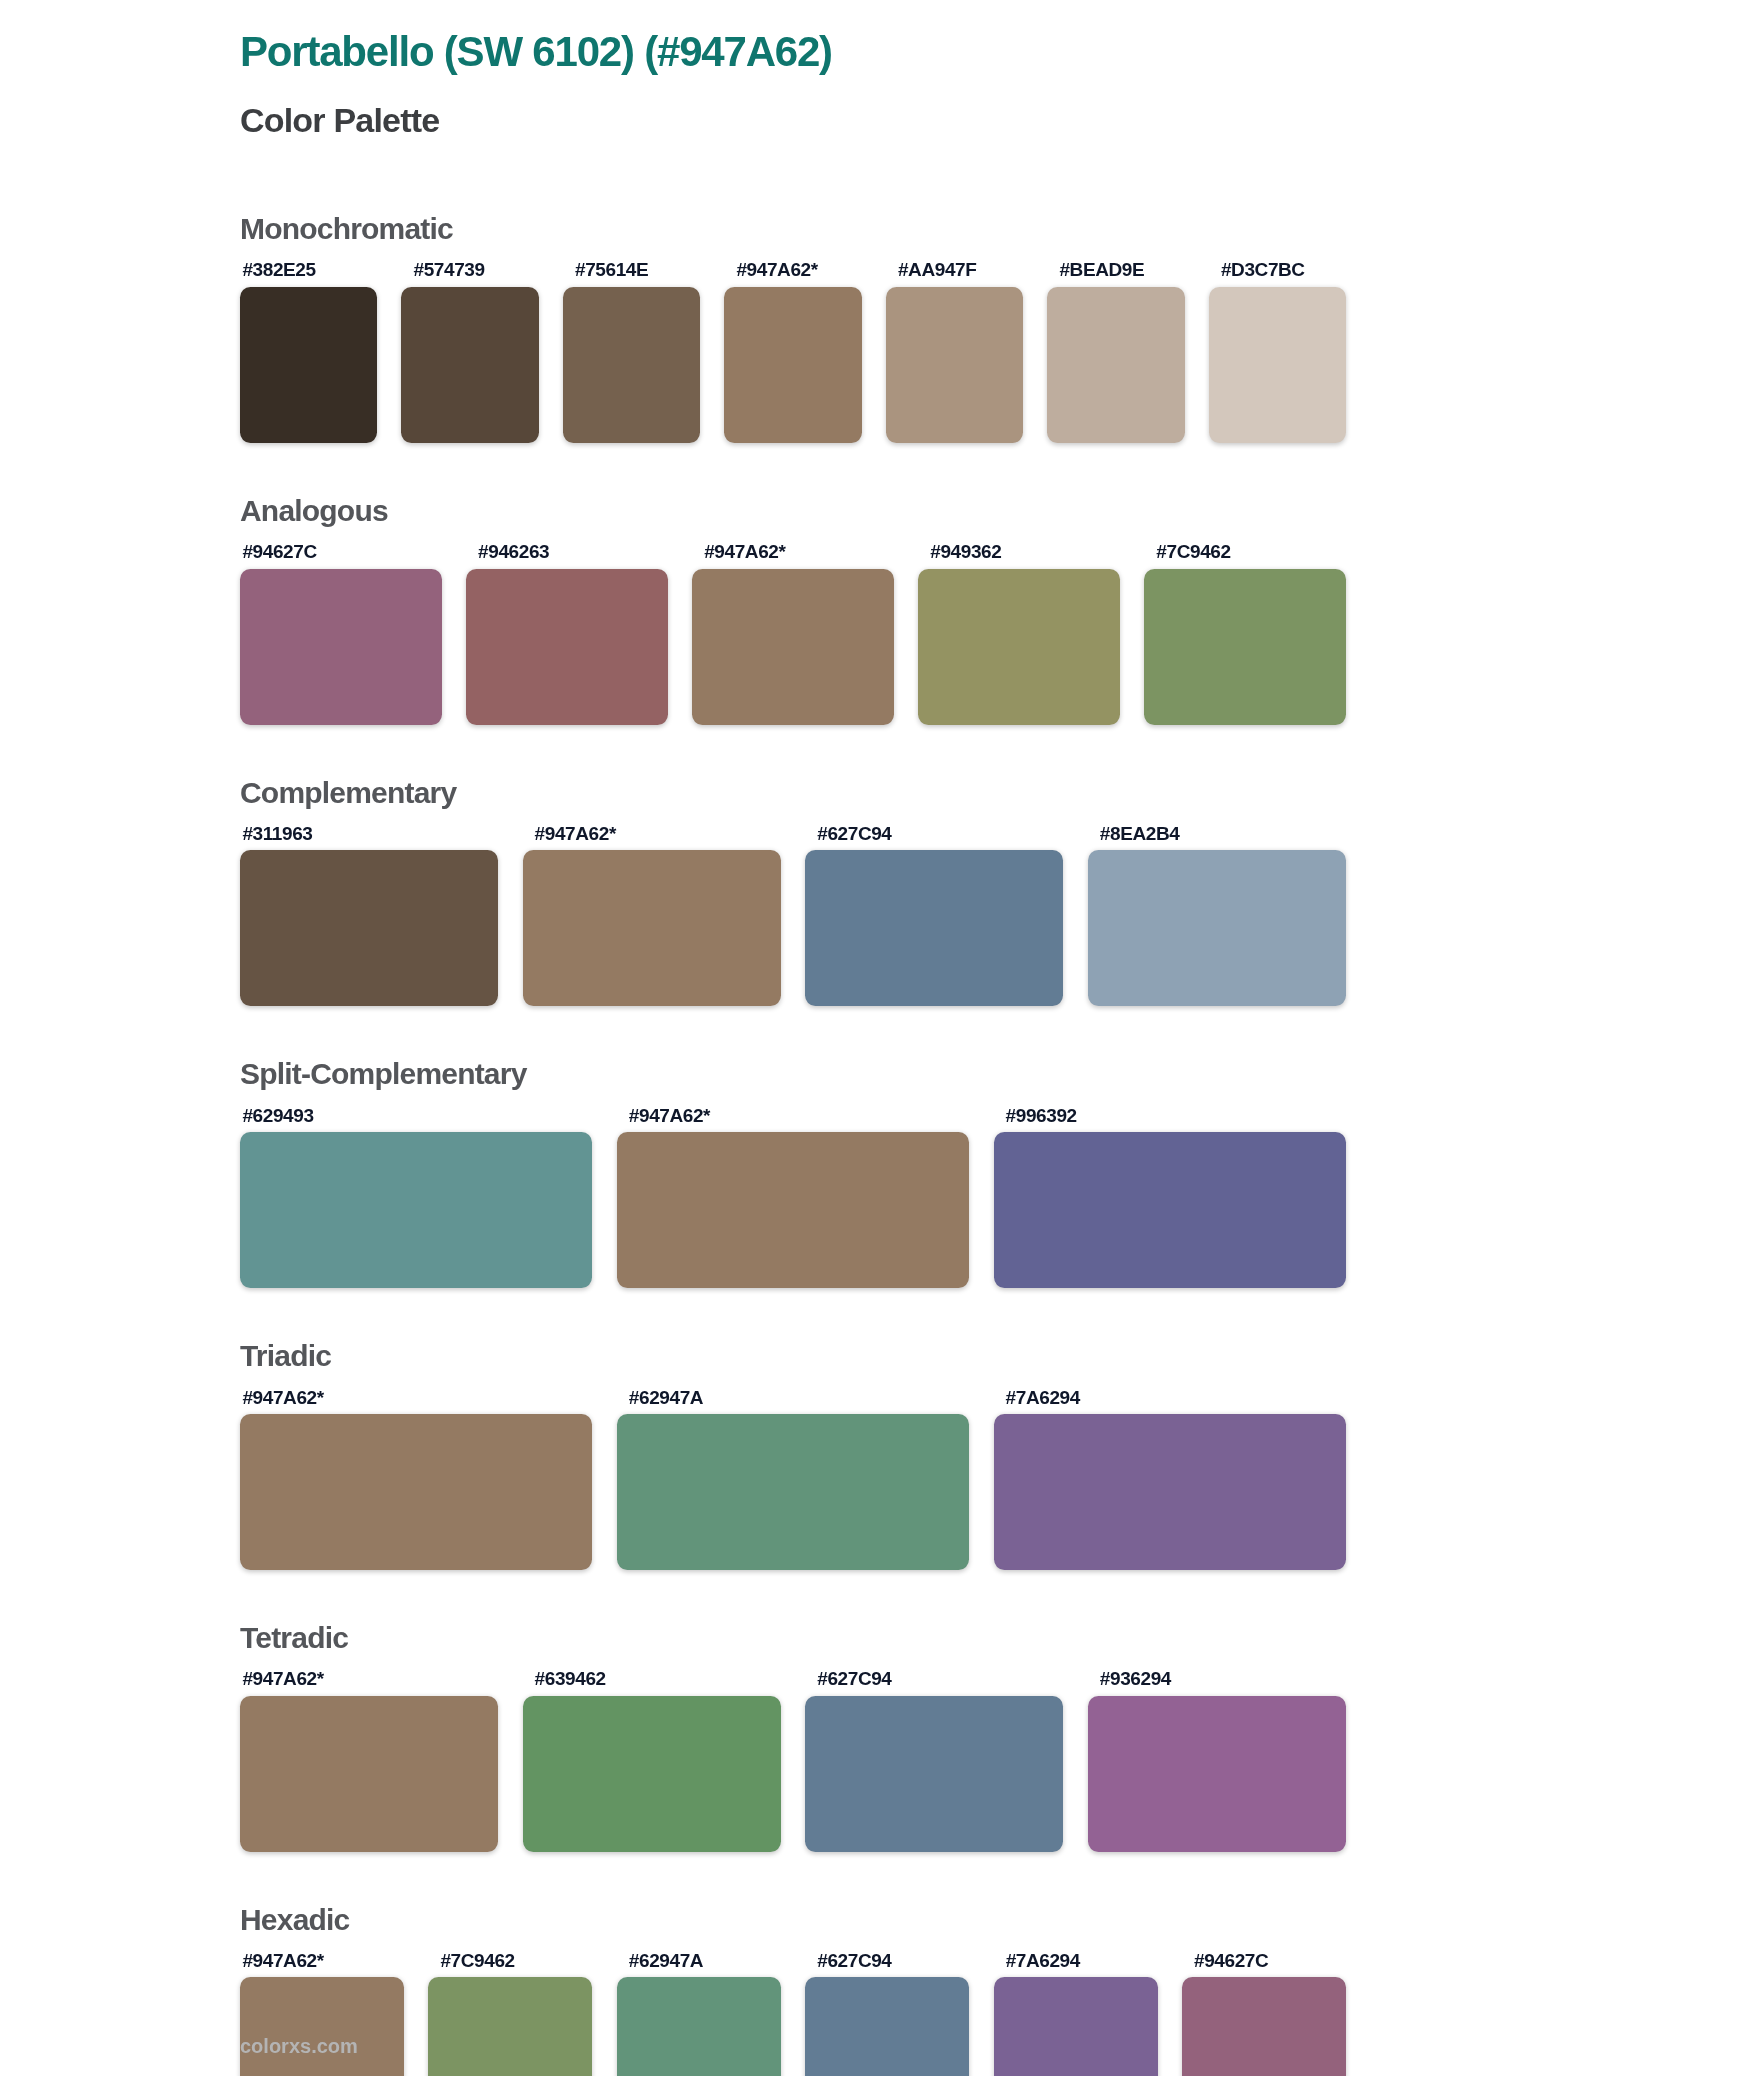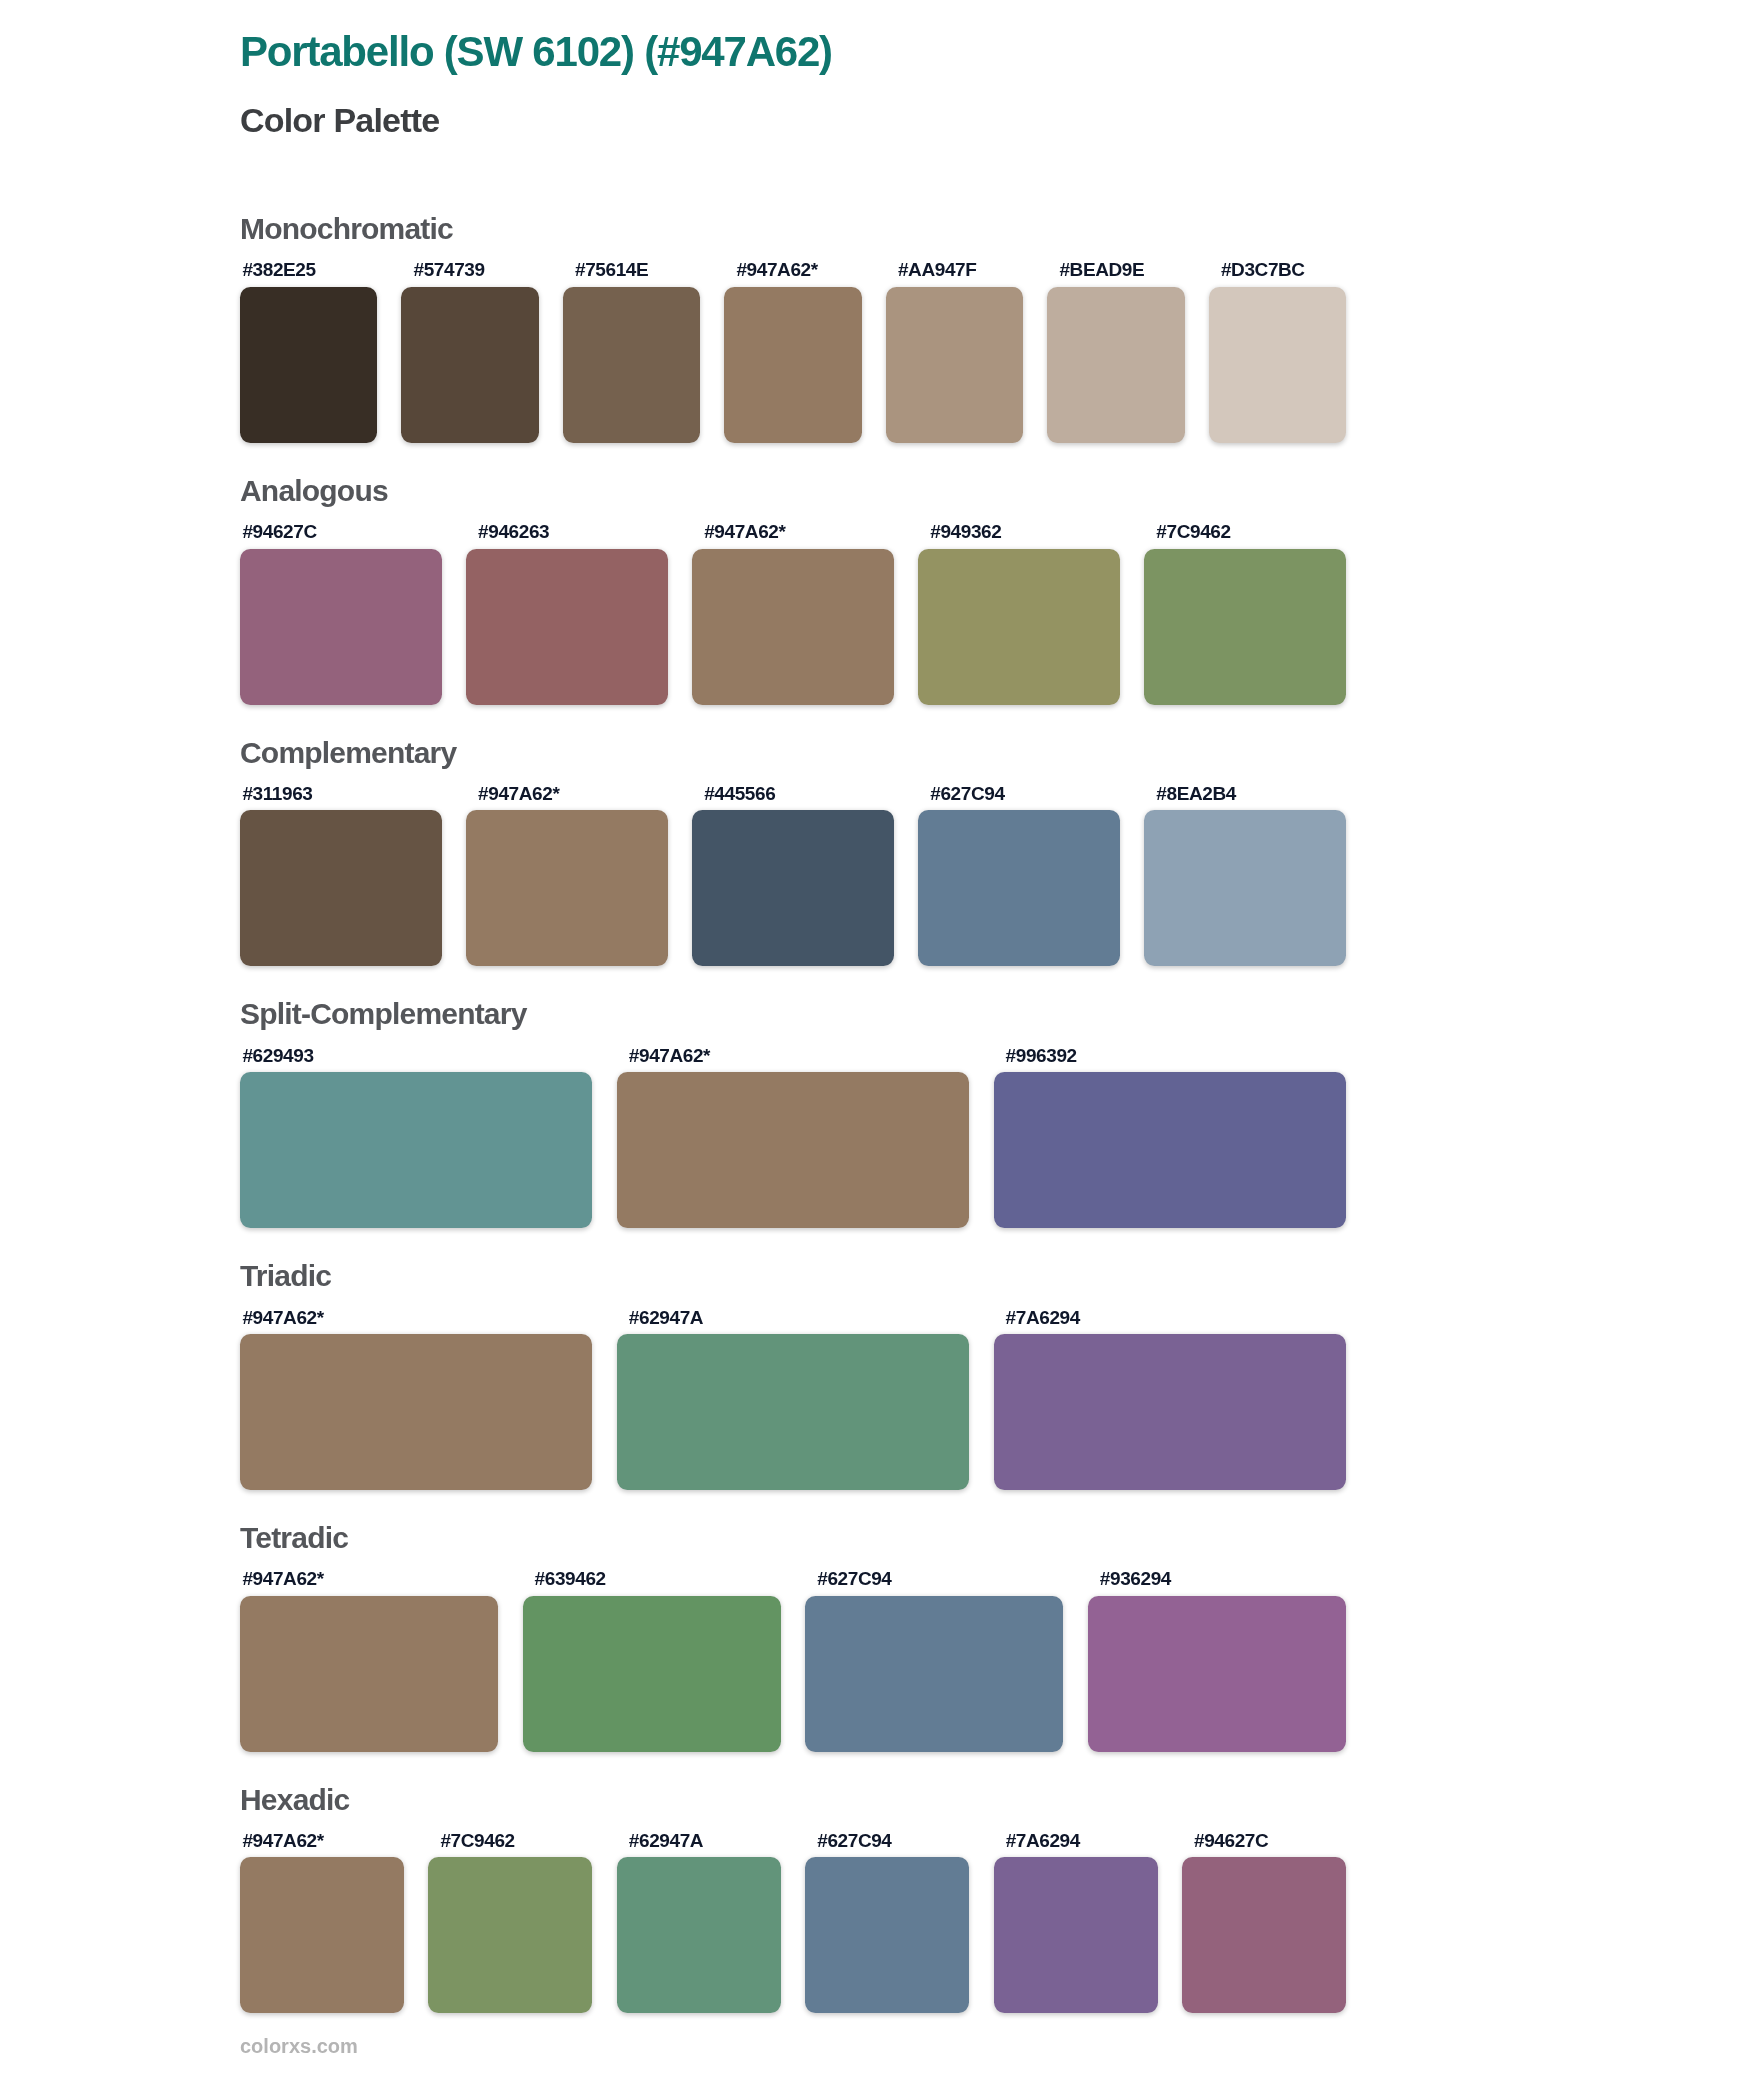--- a/index.html
+++ b/index.html
@@ -33,21 +33,21 @@
     font-size: 34px;
     line-height: 37px;
     font-weight: 800;
     letter-spacing: -0.8px;
     color: #3c3e41;
   }
   .sections {
     margin-top: 74px;
   }
   .section {
-    margin-bottom: 32px;
+    margin-bottom: 52px;
   }
   .section-heading {
     font-size: 30px;
     line-height: 32px;
     font-weight: 800;
     letter-spacing: -0.8px;
     color: #54565a;
   }
   .palette-row {
     display: flex;
@@ -176,24 +176,20 @@
     <span class="swatch-label">#311963</span>
     <div class="swatch" style="background: rgb(102, 84, 68);"></div>
   </div>
 
   <div class="cell">
     <span class="swatch-label">#947A62*</span>
     <div class="swatch" style="background: rgb(148, 122, 98);"></div>
   </div>
 
 
-  <div class="cell">
-    <span class="swatch-label">#445566</span>
-    <div class="swatch" style="background: rgb(68, 85, 102);"></div>
-  </div>
 
   <div class="cell">
     <span class="swatch-label">#627C94</span>
     <div class="swatch" style="background: rgb(98, 124, 148);"></div>
   </div>
 
   <div class="cell">
     <span class="swatch-label">#8EA2B4</span>
     <div class="swatch" style="background: rgb(142, 162, 180);"></div>
   </div>

